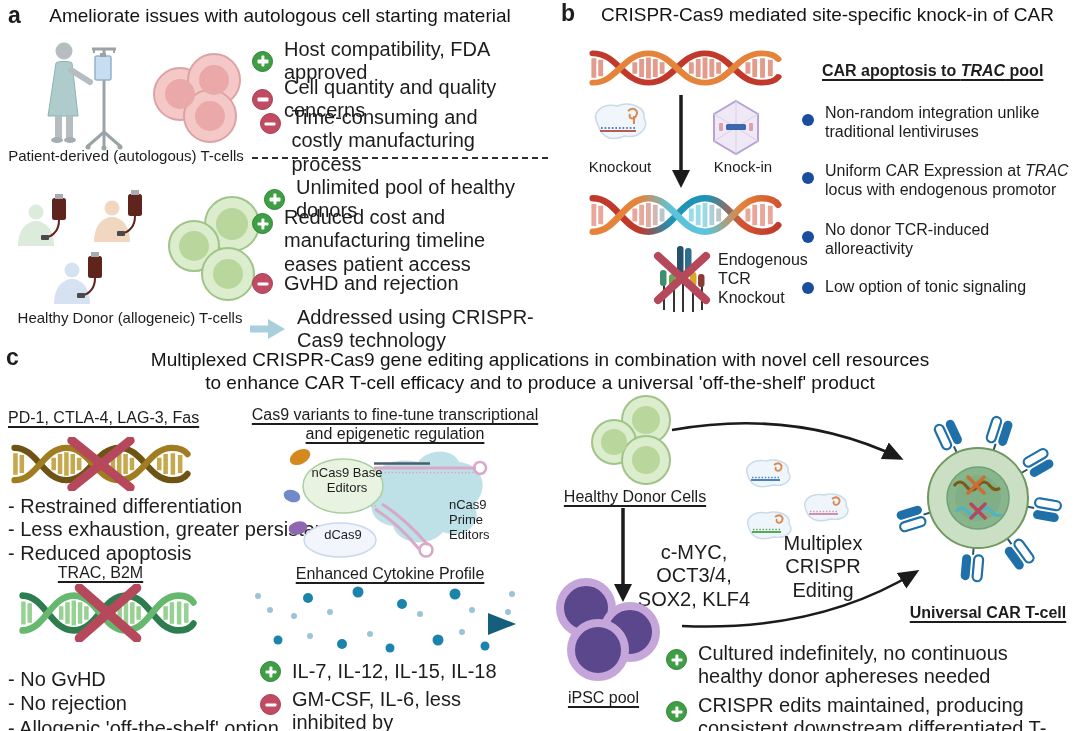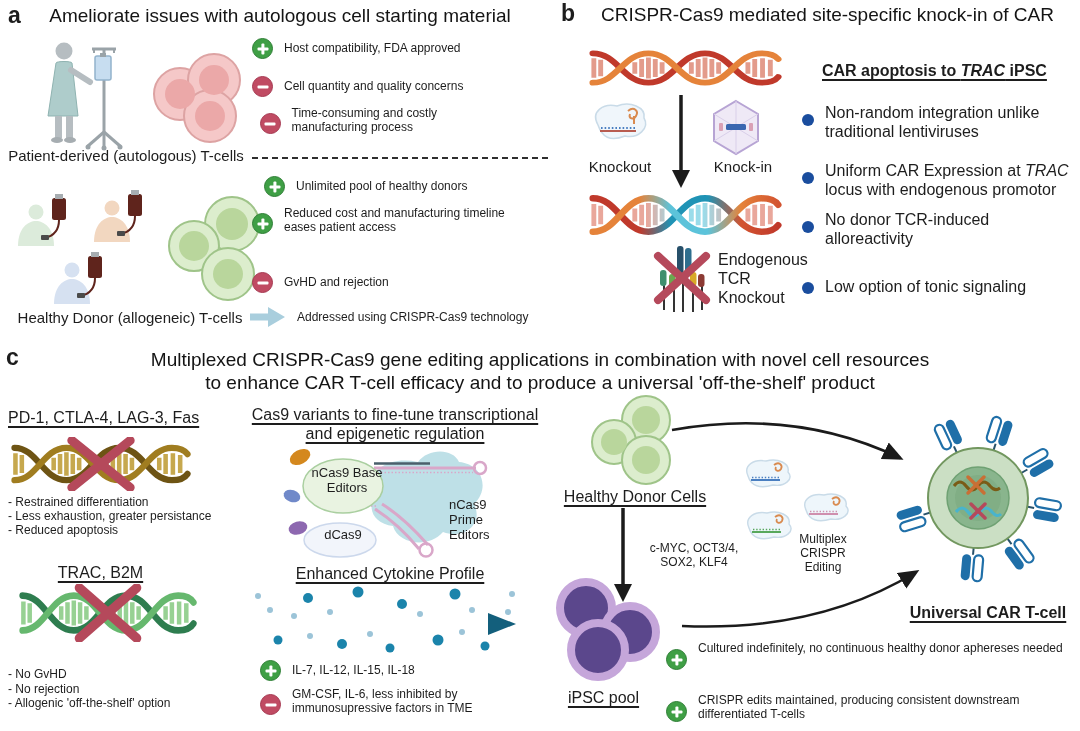--- a/index.html
+++ b/index.html
@@ -2,21 +2,21 @@
 <html><head>
 <meta charset="utf-8">
 <style>
   html,body{margin:0;padding:0;background:#fff;}
   .fig{position:relative;width:1080px;height:731px;background:#ffffff;overflow:hidden;
        font-family:"Liberation Sans",sans-serif;color:#1d1d1d;}
   .abs{position:absolute;}
   svg.abs{display:block;}
   .letter{font-weight:bold;font-size:23px;line-height:1;}
   .ptitle{font-size:19px;text-align:center;line-height:1.18;color:#141414;}
-  .t15{font-size:12px;line-height:1.17;}
+  .t15{font-size:20px;line-height:1.17;}
   .t16{font-size:16px;line-height:1.18;}
   .t13{font-size:13px;line-height:1.15;}
   .cap{font-size:15px;text-align:center;}
   .ctr{text-align:center;}
   .b{font-weight:bold;}
   .i{font-style:italic;}
   .u{text-decoration:underline;text-decoration-thickness:1.5px;text-underline-offset:2.5px;}
   .item{display:flex;gap:11px;align-items:flex-start;}
   .item.vc{align-items:center;}
   .ic{width:19px;height:19px;border-radius:50%;flex:0 0 19px;position:relative;}
@@ -230,31 +230,31 @@
     <rect x="33" y="4" width="6.5" height="26" rx="3" fill="#2e6e8e"></rect>
     <rect x="8" y="26" width="6.5" height="16" rx="3" fill="#3f8f6e"></rect>
     <rect x="17" y="30" width="6.5" height="14" rx="3" fill="#6aa84f"></rect>
     <rect x="38" y="28" width="6.5" height="14" rx="3" fill="#d8a928"></rect>
     <rect x="46" y="30" width="6.5" height="13" rx="3" fill="#8c3a34"></rect>
     <line x1="6" y1="12" x2="54" y2="56" stroke="#b5495b" stroke-width="8" stroke-linecap="round"></line>
     <line x1="54" y1="12" x2="6" y2="56" stroke="#b5495b" stroke-width="8" stroke-linecap="round"></line>
   </svg>
   <div class="abs t16" style="left:718px;top:251px;width:100px;">Endogenous TCR Knockout</div>
 
-  <div class="abs t16 b u" style="left:822px;top:62px;width:250px;"><span>CAR apoptosis to </span><span class="i">TRAC</span><span> iPSC</span></div>
+  <div class="abs t16 b u" style="left:822px;top:62px;width:250px;"><span>CAR apoptosis to </span><span class="i">TRAC</span><span> pool</span></div>
 
   <div class="abs item bl2" style="left:802px;top:104px;width:272px;">
     <span class="bdot"></span>
     <span class="t16" style="width:250px;">Non-random integration unlike traditional lentiviruses</span>
   </div>
   <div class="abs item bl2" style="left:802px;top:162px;width:272px;">
     <span class="bdot"></span>
     <span class="t16" style="width:252px;"><span>Uniform CAR Expression at </span><span class="i">TRAC</span><span> locus with endogenous promotor</span></span>
   </div>
-  <div class="abs item bl2" style="left:802px;top:211px;width:272px;">
+  <div class="abs item bl2" style="left:802px;top:221px;width:272px;">
     <span class="bdot"></span>
     <span class="t16" style="width:210px;">No donor TCR-induced alloreactivity</span>
   </div>
   <div class="abs item bl1" style="left:802px;top:278px;width:272px;">
     <span class="bdot"></span>
     <span class="t16">Low option of tonic signaling</span>
   </div>
 
   <div class="abs letter" style="left:6px;top:346px;">c</div>
   <div class="abs ptitle" style="left:0px;top:349px;width:1080px;">Multiplexed CRISPR-Cas9 gene editing applications in combination with novel cell resources</div>

